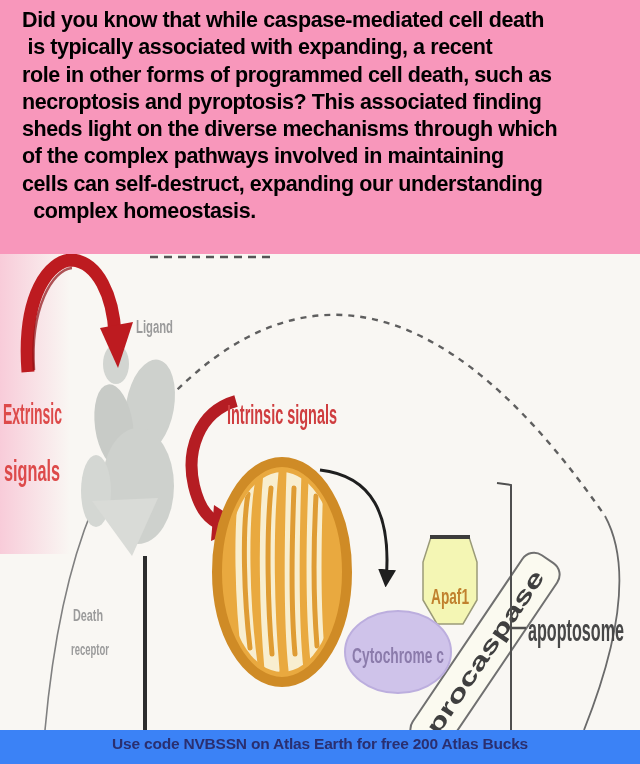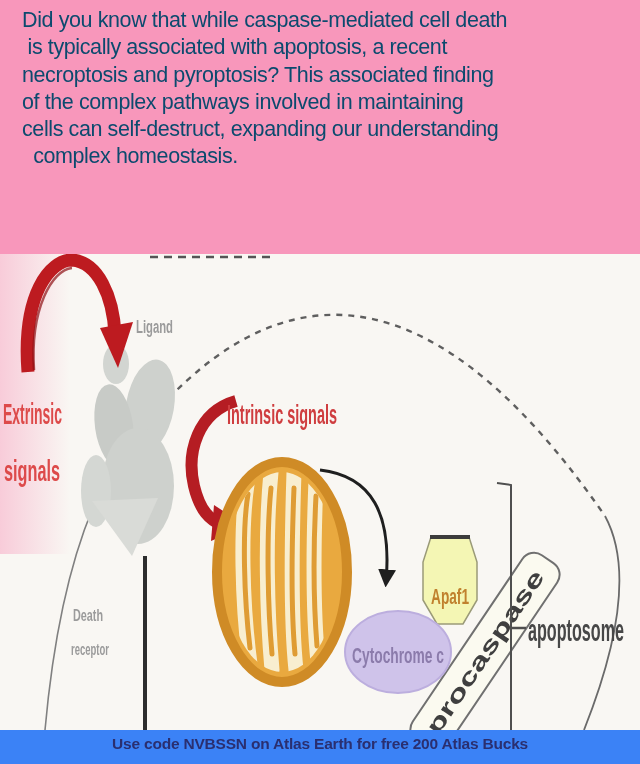--- a/index.html
+++ b/index.html
@@ -14,23 +14,23 @@
   .header{
     width:640px;height:254px;
     background:#f897bb;
     box-sizing:border-box;
     padding:7px 10px 0 22px;
   }
   .hline{
     white-space:pre;
     font-size:21.5px;
     line-height:27.3px;
-    font-weight:400;
+    font-weight:700;
     letter-spacing:-0.4px;
-    color:#0c4a6e;
+    color:#000000;
   }
   
   .diagram{
     width:640px;height:476px;
     background:#f9f7f3;
     position:relative;
   }
   .diagram svg{display:block;}
   .lbl-red{fill:#dd4a4a;font-weight:700;}
   .lbl-red2{fill:#cf3d3f;font-weight:700;}
@@ -49,22 +49,24 @@
     font-weight:700;
     letter-spacing:-0.2px;
     color:#2a2f70;
   }
 </style>
 </head>
 <body>
 
 <div class="header">
   <div class="hline">Did you know that while caspase-mediated cell death</div>
-  <div class="hline"> is typically associated with apoptosis, a recent</div>
+  <div class="hline"> is typically associated with expanding, a recent</div>
+  <div class="hline">role in other forms of programmed cell death, such as</div>
   <div class="hline">necroptosis and pyroptosis? This associated finding</div>
+  <div class="hline">sheds light on the diverse mechanisms through which</div>
   <div class="hline">of the complex pathways involved in maintaining</div>
   <div class="hline">cells can self-destruct, expanding our understanding</div>
   <div class="hline">  complex homeostasis.</div>
 </div>
 
 <div class="diagram">
 <svg width="640" height="476" viewBox="0 0 640 476">
   <defs>
     <linearGradient id="pinkfade" x1="0" y1="0" x2="1" y2="0">
       <stop offset="0" stop-color="#f7a8c4" stop-opacity="0.55"></stop>

